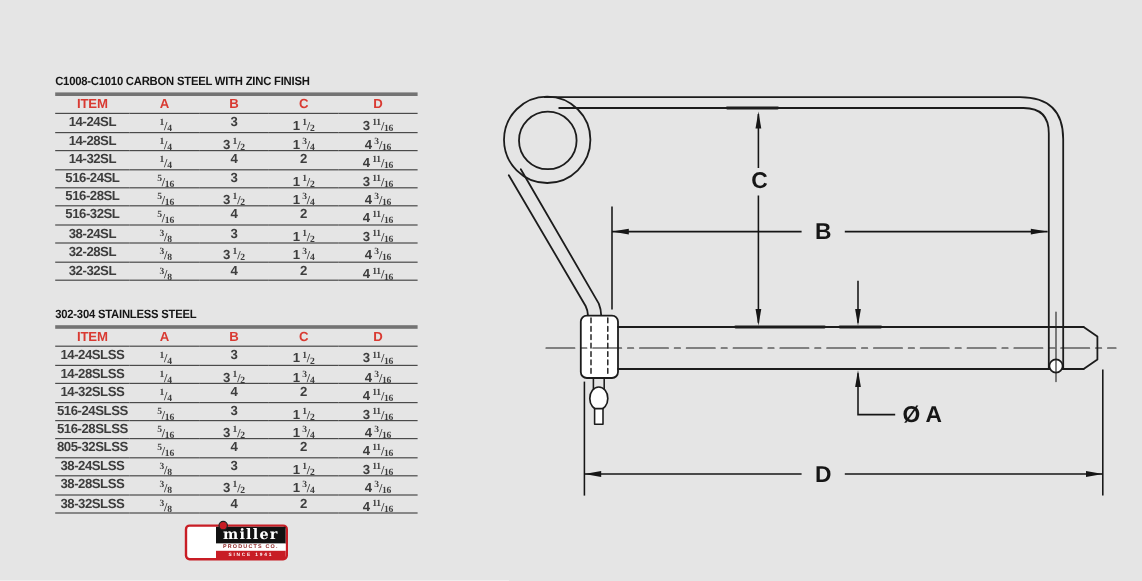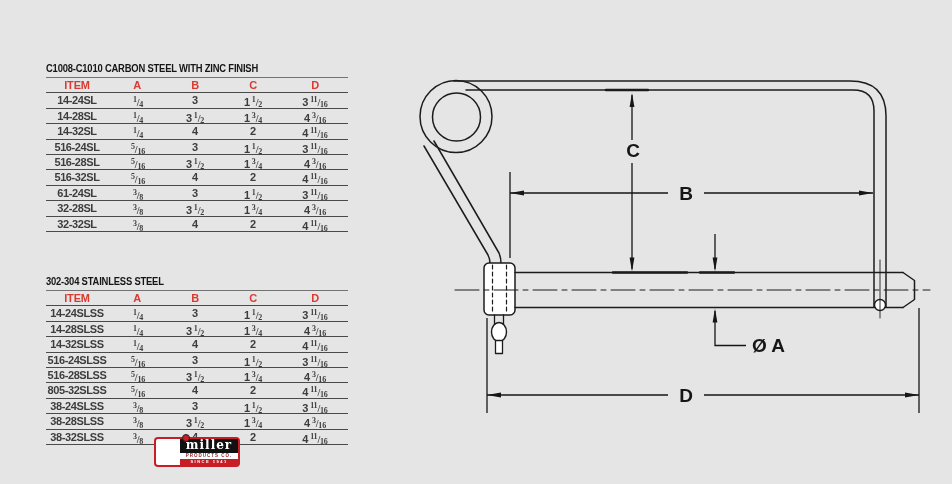--- a/index.html
+++ b/index.html
@@ -5,21 +5,21 @@
   html,body{margin:0;padding:0;background:#fff;}
   #stage{position:relative;width:952px;height:484px;background:#e5e5e5;overflow:hidden;
          font-family:"Liberation Sans",sans-serif;}
 
   
   .tbl{position:absolute;left:46px;width:302px;}
   .tbl-title{font-weight:bold;font-size:10px;color:#151515;white-space:nowrap;
              letter-spacing:-0.2px;transform:scaleX(0.94);transform-origin:0 50%;
              margin:0 0 3px 0;}
   .grid{display:grid;grid-template-columns:62px 58px 58px 58px 66px;
-        border-top:1px solid #737373;}
+        border-top:3px solid #737373;}
   .cell{height:14.4px;line-height:14.6px;border-bottom:1px solid #4a4a4a;
         text-align:center;font-weight:bold;font-size:11px;color:#3d3d3d;
         letter-spacing:-0.2px;white-space:nowrap;overflow:visible;}
   .cell.hd{color:#d93a32;}
   .cell.item{letter-spacing:-0.4px;}
   .fx{margin-left:2px;font-family:Liberation Serif, serif;}
   .fx .n{font-size:8px;vertical-align:4px;}
   .fx .sl{font-size:10px;}
   .fx .d{font-size:8px;vertical-align:-1px;}
 
@@ -76,39 +76,39 @@
         <div class="cell item"><span>516-28SL</span></div>
         <div class="cell val"><span class="fx"><span class="n">5</span><span class="sl">/</span><span class="d">16</span></span></div>
         <div class="cell val"><span>3</span><span class="fx"><span class="n">1</span><span class="sl">/</span><span class="d">2</span></span></div>
         <div class="cell val"><span>1</span><span class="fx"><span class="n">3</span><span class="sl">/</span><span class="d">4</span></span></div>
         <div class="cell val"><span>4</span><span class="fx"><span class="n">3</span><span class="sl">/</span><span class="d">16</span></span></div>
         <div class="cell item"><span>516-32SL</span></div>
         <div class="cell val"><span class="fx"><span class="n">5</span><span class="sl">/</span><span class="d">16</span></span></div>
         <div class="cell val"><span>4</span></div>
         <div class="cell val"><span>2</span></div>
         <div class="cell val"><span>4</span><span class="fx"><span class="n">11</span><span class="sl">/</span><span class="d">16</span></span></div>
-        <div class="cell item"><span>61-24SL</span></div>
+        <div class="cell item"><span>38-24SL</span></div>
         <div class="cell val"><span class="fx"><span class="n">3</span><span class="sl">/</span><span class="d">8</span></span></div>
         <div class="cell val"><span>3</span></div>
         <div class="cell val"><span>1</span><span class="fx"><span class="n">1</span><span class="sl">/</span><span class="d">2</span></span></div>
         <div class="cell val"><span>3</span><span class="fx"><span class="n">11</span><span class="sl">/</span><span class="d">16</span></span></div>
         <div class="cell item"><span>32-28SL</span></div>
         <div class="cell val"><span class="fx"><span class="n">3</span><span class="sl">/</span><span class="d">8</span></span></div>
         <div class="cell val"><span>3</span><span class="fx"><span class="n">1</span><span class="sl">/</span><span class="d">2</span></span></div>
         <div class="cell val"><span>1</span><span class="fx"><span class="n">3</span><span class="sl">/</span><span class="d">4</span></span></div>
         <div class="cell val"><span>4</span><span class="fx"><span class="n">3</span><span class="sl">/</span><span class="d">16</span></span></div>
         <div class="cell item"><span>32-32SL</span></div>
         <div class="cell val"><span class="fx"><span class="n">3</span><span class="sl">/</span><span class="d">8</span></span></div>
         <div class="cell val"><span>4</span></div>
         <div class="cell val"><span>2</span></div>
         <div class="cell val"><span>4</span><span class="fx"><span class="n">11</span><span class="sl">/</span><span class="d">16</span></span></div>
       </div>
   </div>
 
-  <div class="tbl" style="top:257px;margin-top:19px;">
+  <div class="tbl" style="top:257px;">
     <div class="tbl-title">302-304 STAINLESS STEEL</div>
     <div class="grid">
         <div class="cell hd">ITEM</div>
         <div class="cell hd">A</div>
         <div class="cell hd">B</div>
         <div class="cell hd">C</div>
         <div class="cell hd">D</div>
         <div class="cell item"><span>14-24SLSS</span></div>
         <div class="cell val"><span class="fx"><span class="n">1</span><span class="sl">/</span><span class="d">4</span></span></div>
         <div class="cell val"><span>3</span></div>

